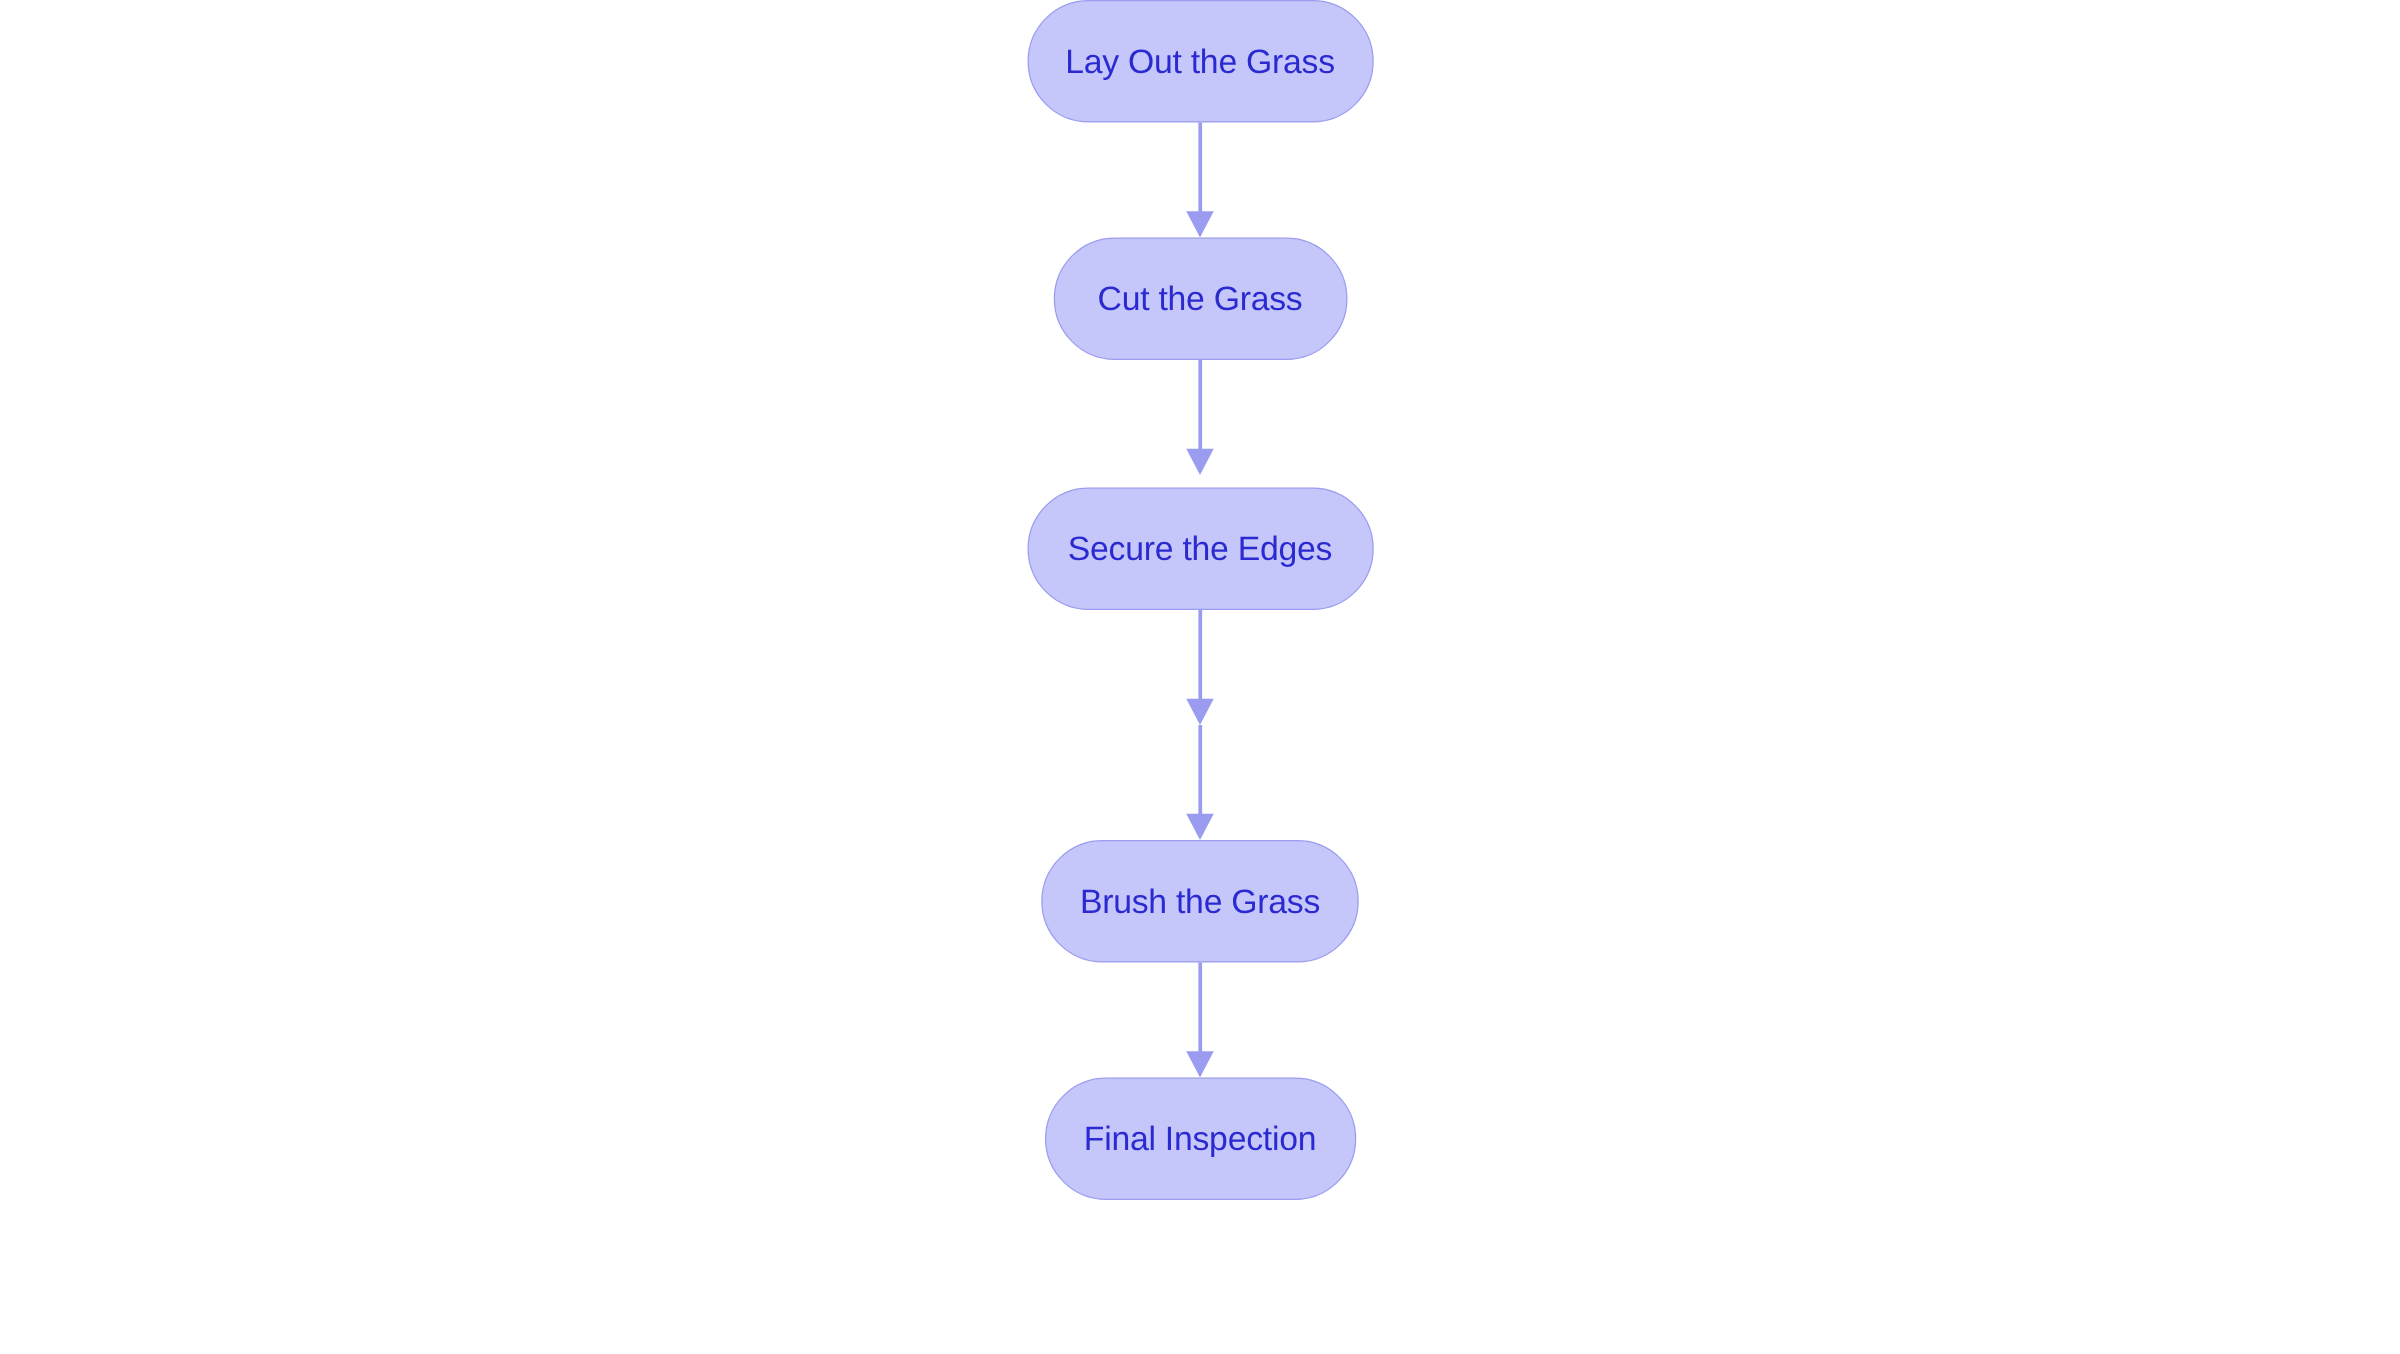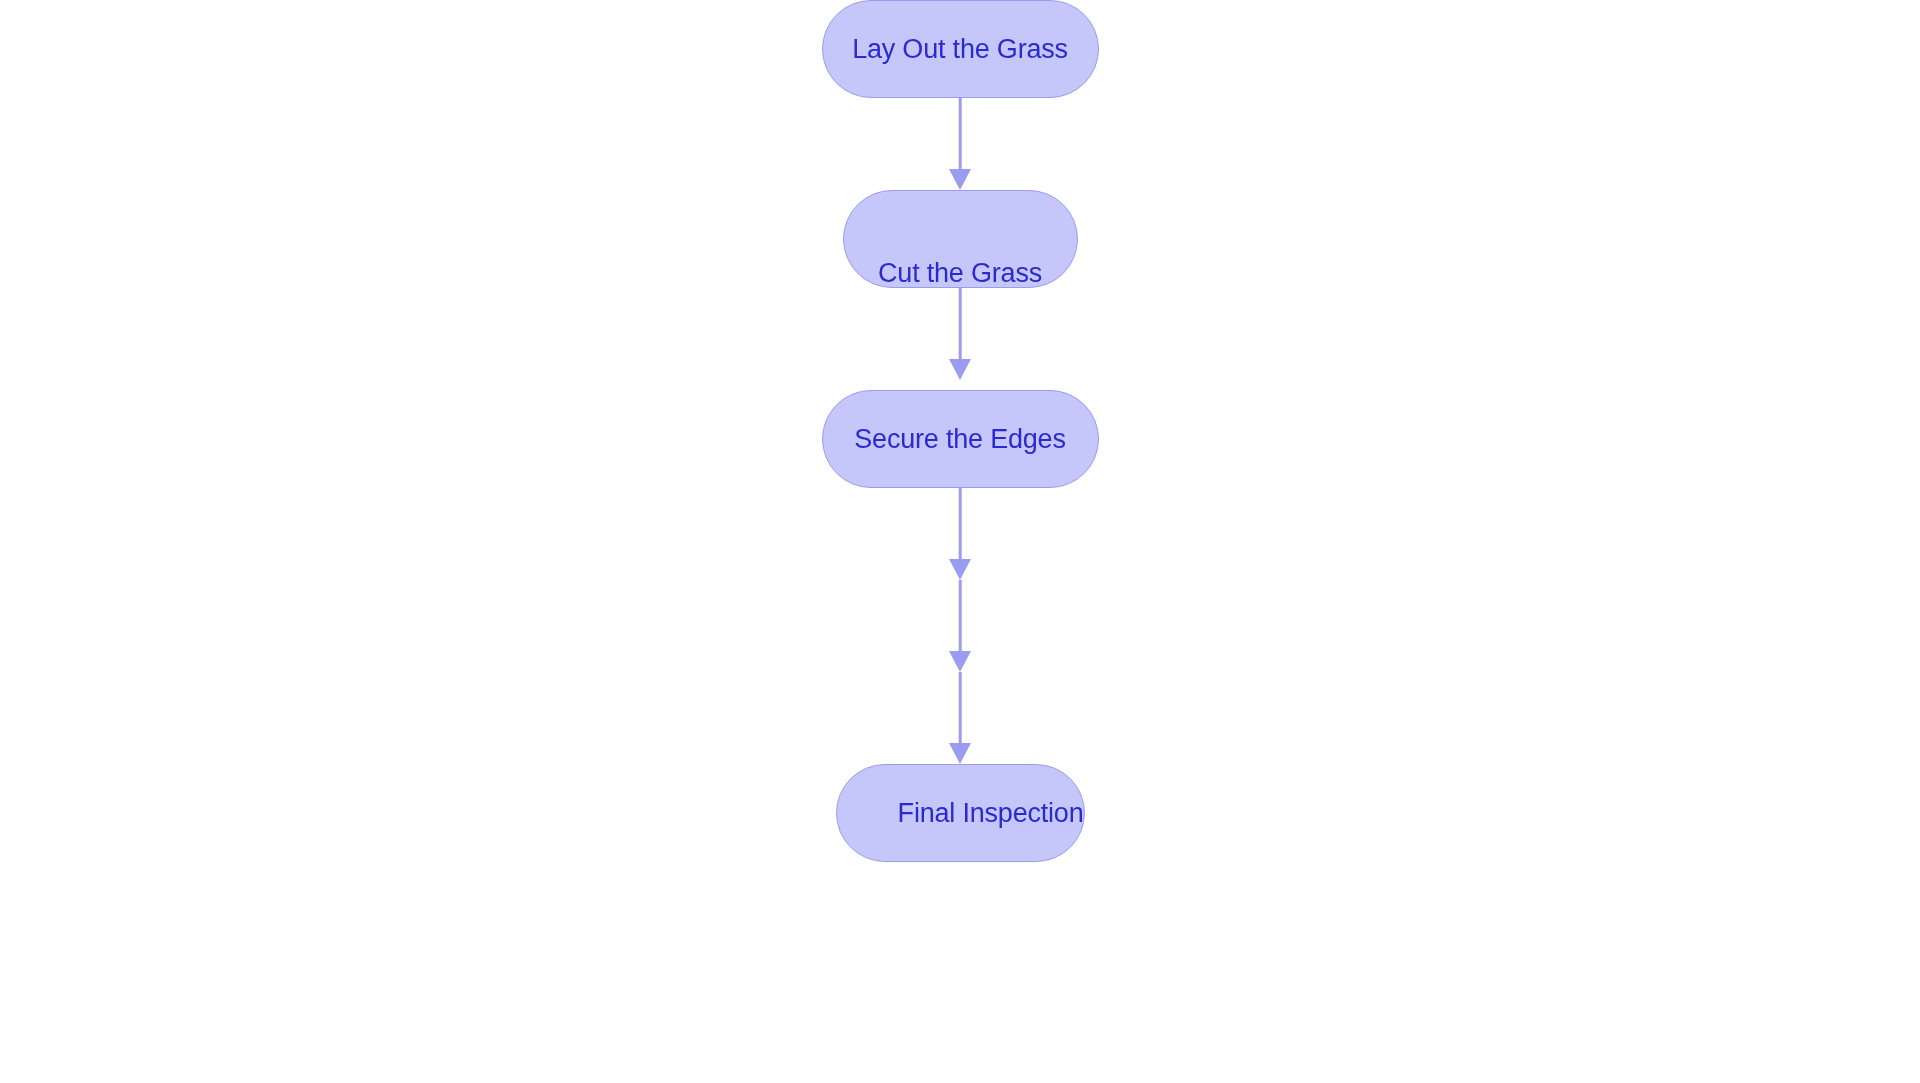--- a/index.html
+++ b/index.html
@@ -50,25 +50,25 @@
     font-size: 27px;
     font-family: "Liberation Sans", sans-serif;
     font-weight: 400;
     letter-spacing: -0.2px;
     white-space: nowrap;
     line-height: 1;
   }
 
   
   .w-lay-out-the-grass   { width: 277px; }
-  .w-cut-the-grass       { width: 235px; align-items: flex-end; }
+  .w-cut-the-grass       { width: 235px; }
   .w-secure-the-edges    { width: 277px; margin-top: 10px; }
   .w-add-infill          { width: 168px; }
   .w-brush-the-grass     { width: 254px; }
-  .w-final-inspection    { width: 249px; justify-content: flex-end; }
+  .w-final-inspection    { width: 249px; }
 
   .flow-connector {
     flex: 0 0 auto;
     width: 24px;
     height: 92px;
     position: relative;
   }
   .flow-connector .conn-line {
     position: absolute;
     left: 50%;
@@ -122,20 +122,23 @@
       <div class="conn-line"></div>
       <div class="conn-head"></div>
     </div>
 
 
     <div class="flow-connector">
       <div class="conn-line"></div>
       <div class="conn-head"></div>
     </div>
 
+    <div class="flow-node w-brush-the-grass">
+      <span class="flow-node-label">Brush the Grass</span>
+    </div>
 
     <div class="flow-connector">
       <div class="conn-line"></div>
       <div class="conn-head"></div>
     </div>
 
     <div class="flow-node w-final-inspection">
       <span class="flow-node-label">Final Inspection</span>
     </div>
 

